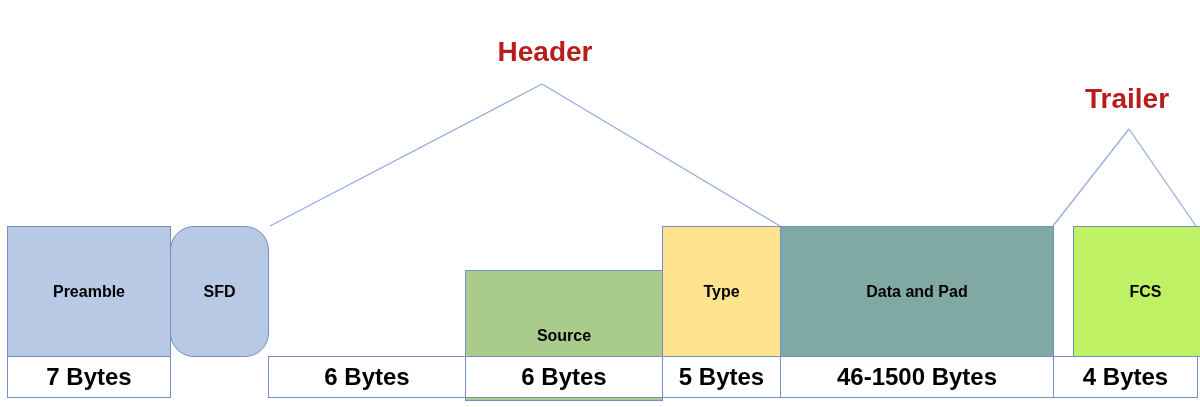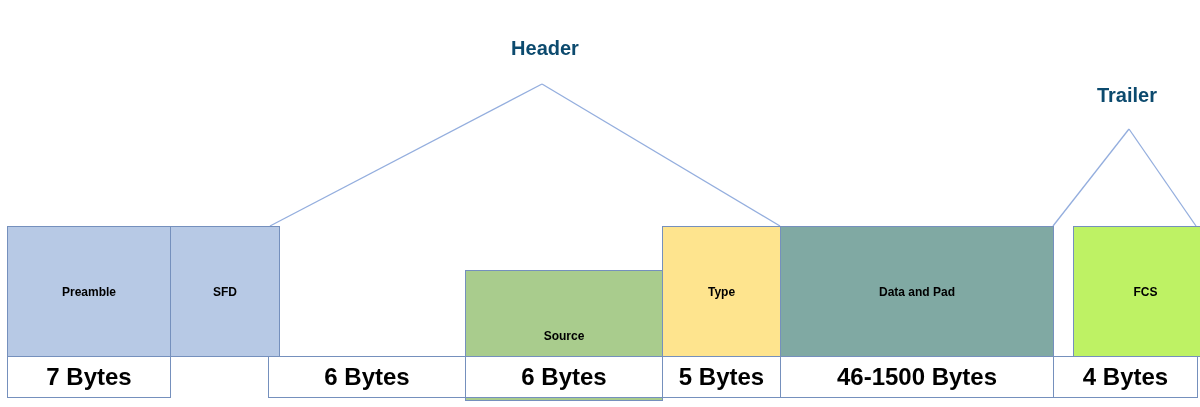--- a/index.html
+++ b/index.html
@@ -23,22 +23,22 @@
     height: 407px;
     pointer-events: none;
   }
   .brace-svg line {
     stroke-width: 1.3;
     fill: none;
   }
   .group-label {
     position: absolute;
     font-weight: bold;
-    font-size: 20px;
-    color: #0c4a6e;
+    font-size: 28px;
+    color: #b91c1c;
     text-align: center;
     white-space: nowrap;
     line-height: 1;
   }
   .group-label.header { left: 430px; top: 38px; width: 230px; }
   .group-label.trailer { left: 1040px; top: 85px; width: 174px; }
 
   .cell {
     position: absolute;
     box-sizing: border-box;
@@ -46,31 +46,31 @@
     display: flex;
     align-items: center;
     justify-content: center;
     text-align: center;
     font-weight: bold;
     color: #000000;
   }
   .field-cell {
     top: 226px;
     height: 131px;
-    font-size: 12px;
+    font-size: 16px;
   }
   .size-cell {
     top: 356px;
     height: 42px;
     font-size: 24px;
     background: #ffffff;
   }
   
   .c0 { left: 7px;    width: 164px; }
-  .c1 { left: 170px;  width: 110px;  }
+  .c1 { left: 170px;  width: 99px; border-radius: 24px;  }
   .c2 { left: 268px;  width: 198px; }
   .c3 { left: 465px;  width: 198px; }
   .c4 { left: 662px;  width: 119px; }
   .c5 { left: 780px;  width: 274px; }
   .c6 { left: 1053px; width: 145px; }
 </style>
 </head>
 <body>
 
 <div class="stage">

